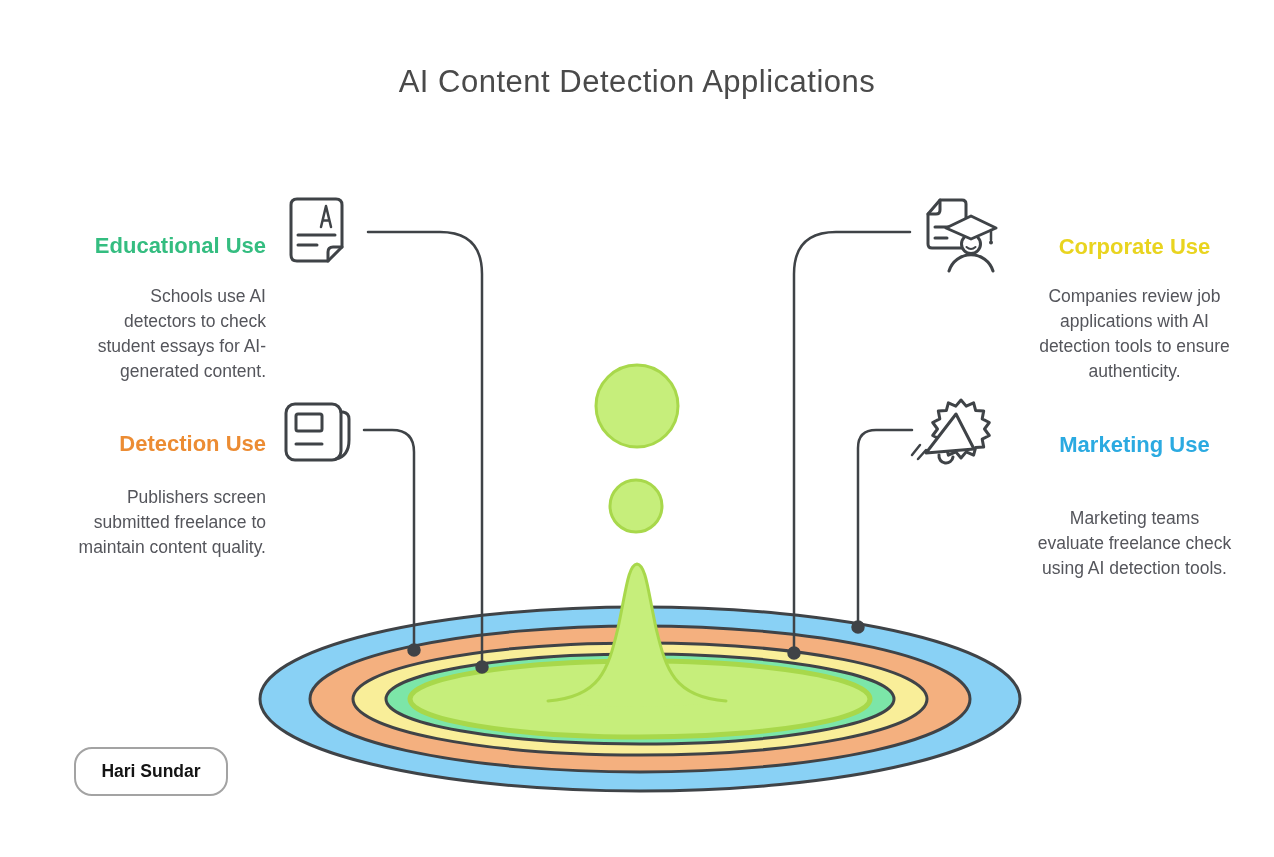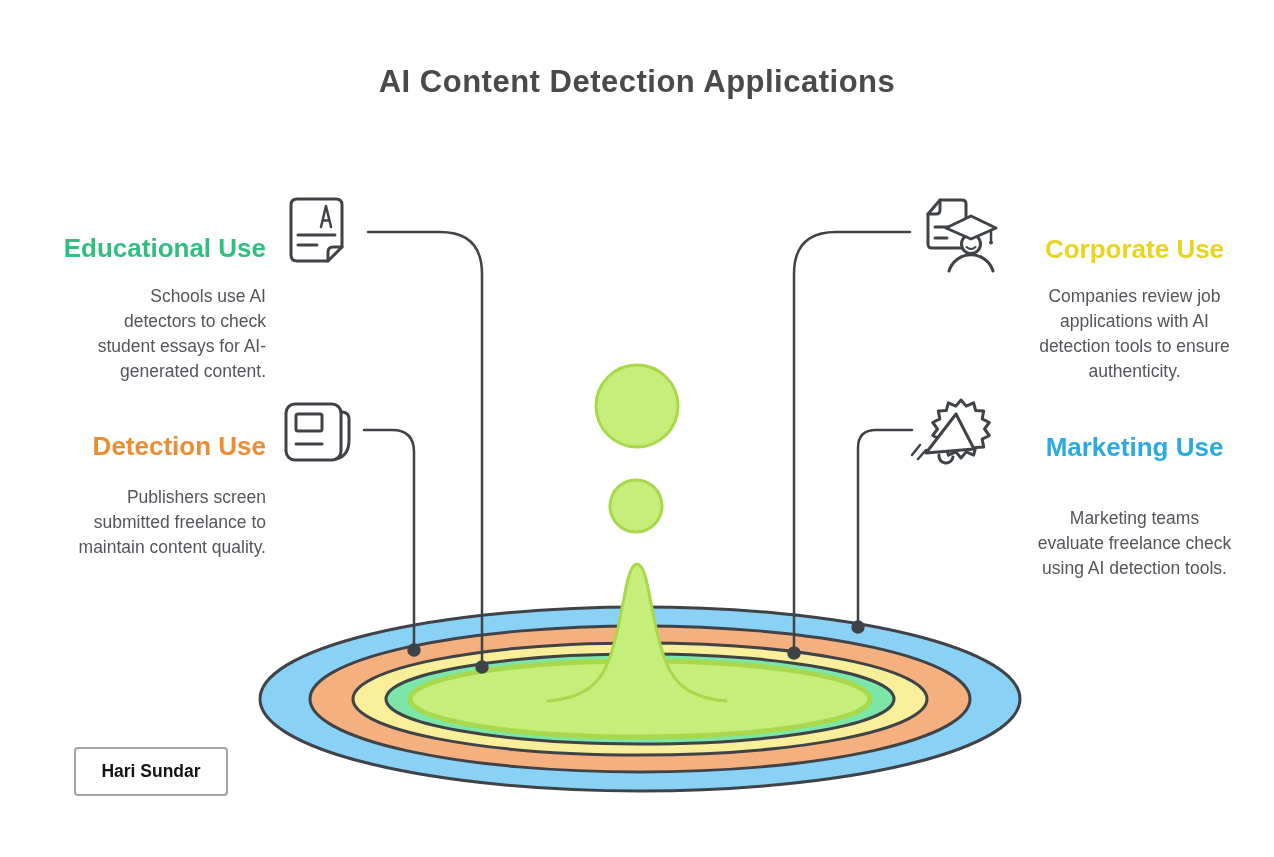--- a/index.html
+++ b/index.html
@@ -2,35 +2,35 @@
 <html><head>
 <meta charset="utf-8">
 <style>
   html,body{margin:0;padding:0;background:#ffffff;}
   .canvas{
     position:relative;width:1274px;height:857px;background:#ffffff;overflow:hidden;
     font-family:"Liberation Sans",sans-serif;
   }
   .title{
     position:absolute;top:64px;left:0;right:0;text-align:center;
-    font-size:31px;font-weight:bold;color:#4a4a4a;letter-spacing:.5px;
+    font-size:31px;font-weight:normal;color:#4a4a4a;letter-spacing:.5px;
   }
   .art{position:absolute;top:0;left:0;}
-  .heading{position:absolute;font-size:26px;font-weight:bold;white-space:nowrap;}
+  .heading{position:absolute;font-size:22px;font-weight:bold;white-space:nowrap;}
   .body{position:absolute;font-size:17.5px;line-height:25px;color:#54555b;}
   .body span{display:block;white-space:nowrap;}
   .left-col{left:38px;width:228px;text-align:right;}
   .right-col{left:1012px;width:245px;text-align:center;}
   .edu{color:#34bd80;}
   .pub{color:#ec8c33;}
   .corp{color:#e9d41f;}
   .mkt{color:#2baae1;}
   .badge{
     position:absolute;left:74px;top:747px;width:150px;height:45px;
-    border:2px solid #a3a3a3;border-radius:4px;background:#fff;
+    border:2px solid #a3a3a3;border-radius:18px;background:#fff;
     display:flex;align-items:center;justify-content:center;
     font-size:17.5px;font-weight:bold;color:#141414;
   }
 </style>
 </head>
 <body>
 
 <div class="canvas">
 
   <div class="title">AI Content Detection Applications</div>

